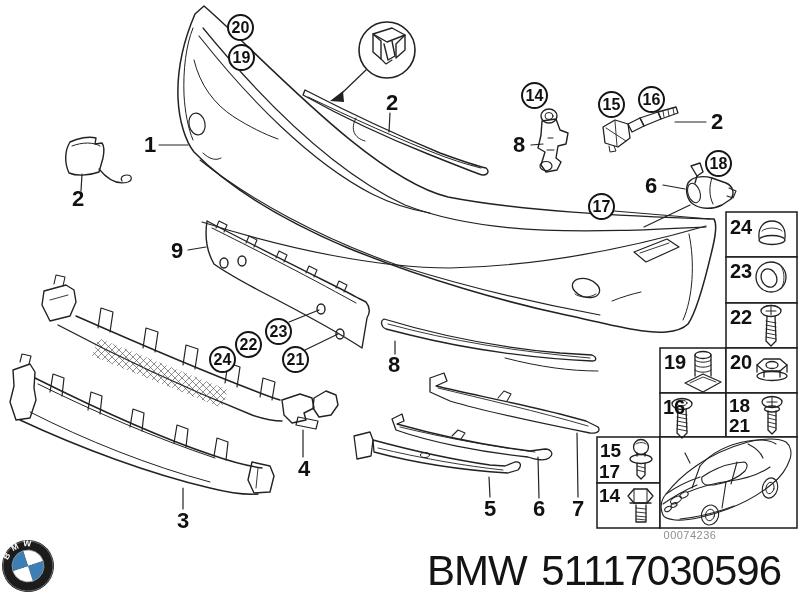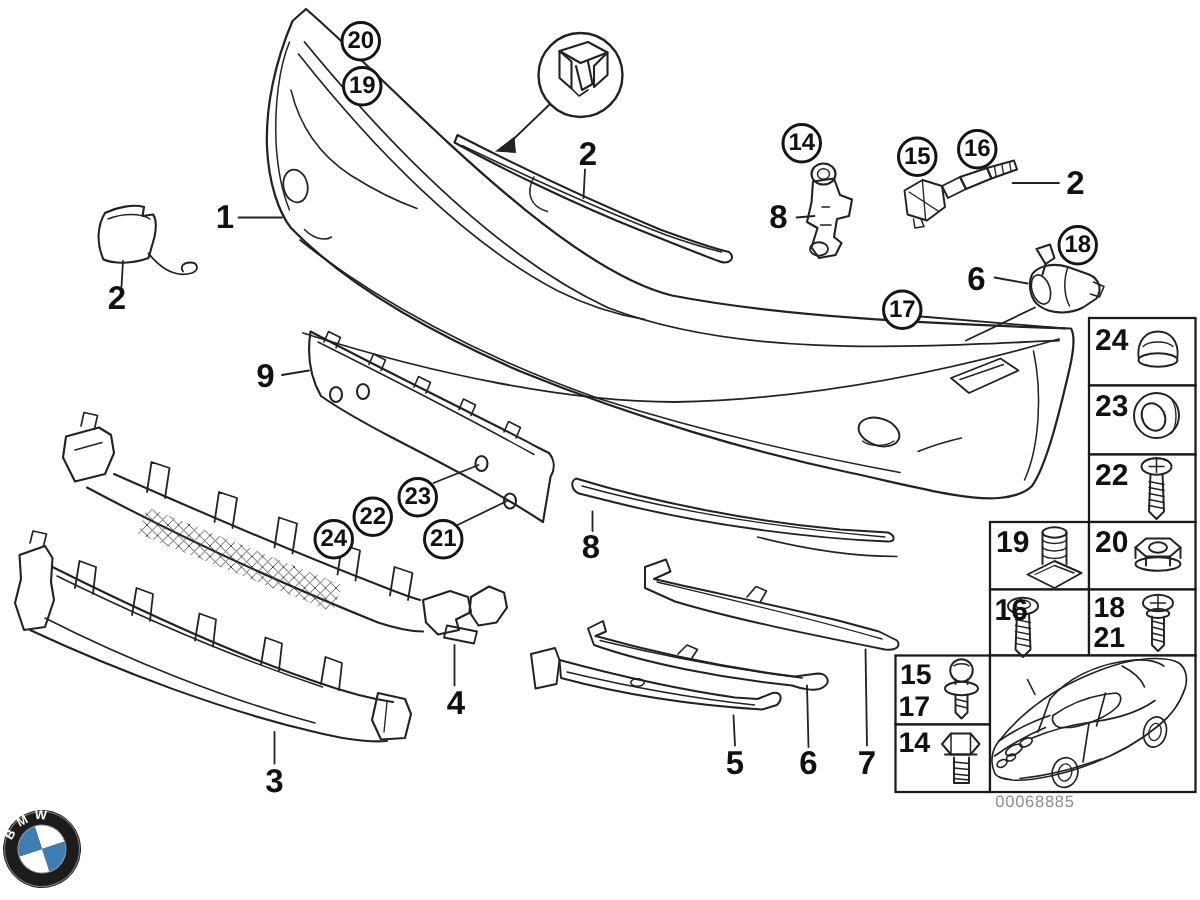--- a/index.html
+++ b/index.html
@@ -344,16 +344,20 @@
   <div class="tn" style="left:730px;top:307px">22</div>
   <div class="tn" style="left:664px;top:352px">19</div>
   <div class="tn" style="left:730px;top:352px">20</div>
   <div class="tn" style="left:663px;top:397px">16</div>
   <div class="tn2" style="left:729px;top:396px">18</div>
   <div class="tn2" style="left:729px;top:416px">21</div>
   <div class="tn2" style="left:600px;top:441px">15</div>
   <div class="tn2" style="left:599px;top:462px">17</div>
   <div class="tn2" style="left:599px;top:486px">14</div>
 
-  <div id="caption">00068885</div>
-
+  <div id="caption">00074236</div>
+
+  <div id="footer">
+    <span>BMW</span>
+    <span>51117030596</span>
+  </div>
 
 </div>
 
 </body></html>

